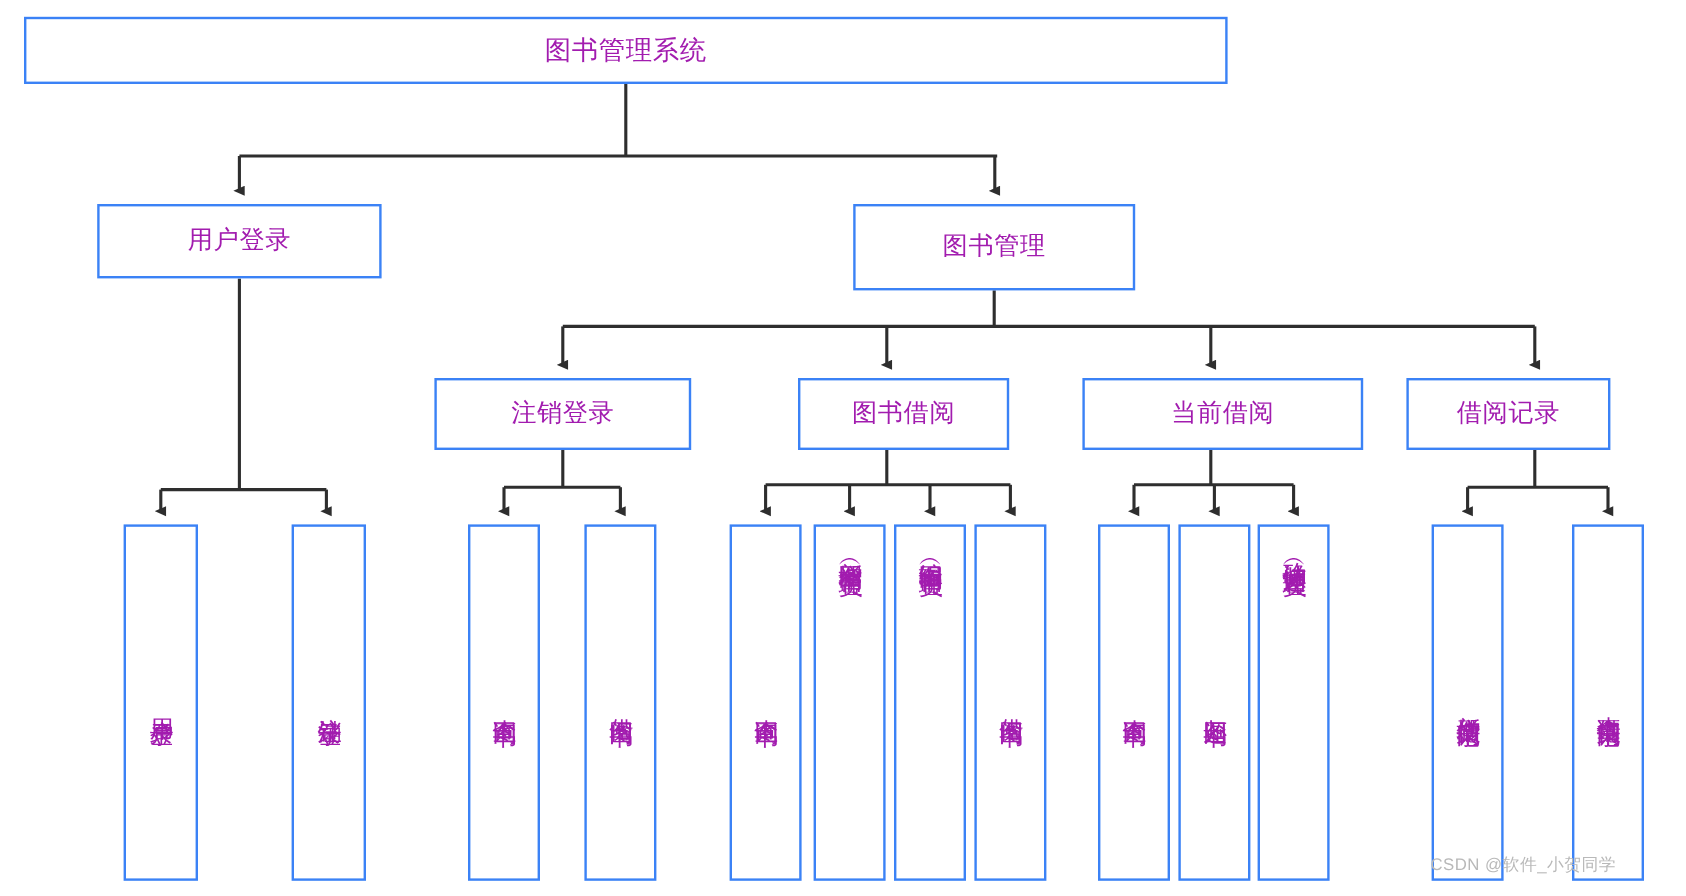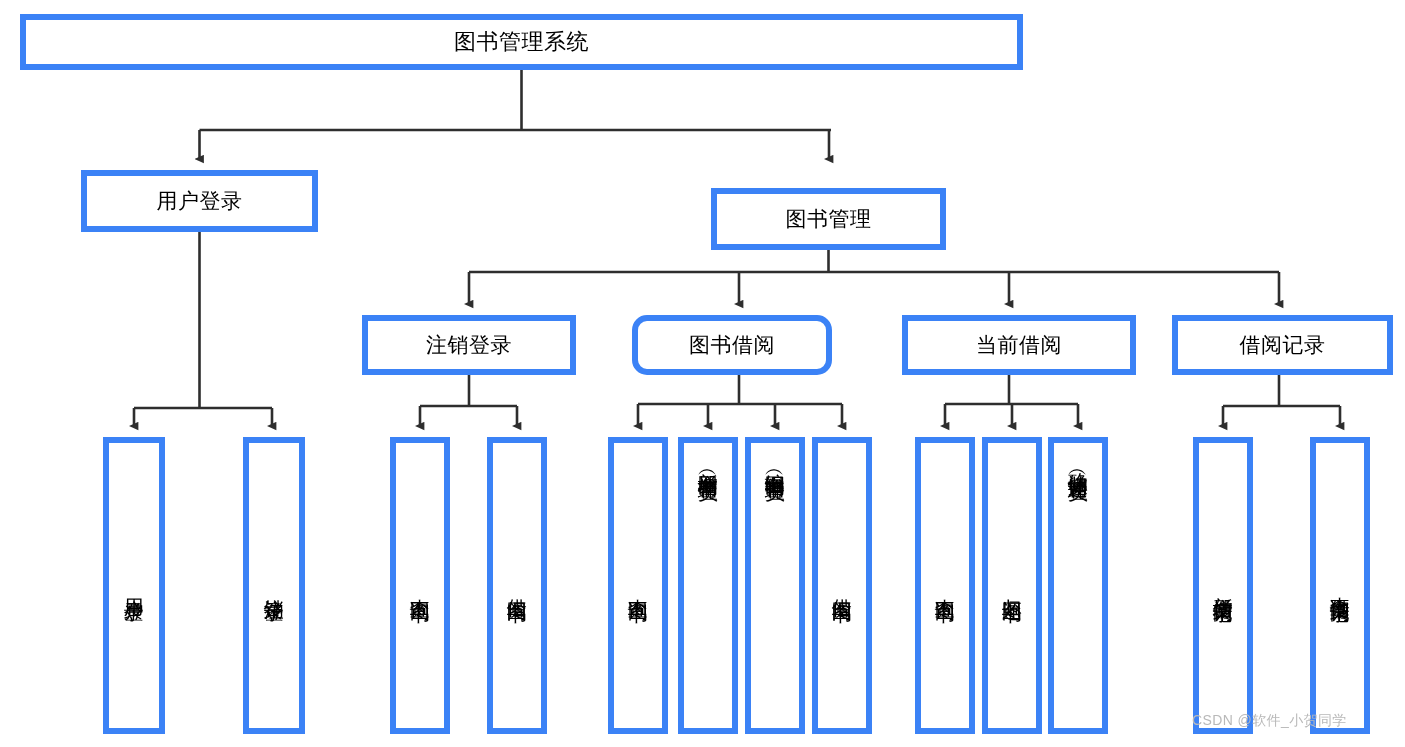--- a/index.html
+++ b/index.html
@@ -21,26 +21,26 @@
     position: absolute;
     left: 0;
     top: 0;
     width: 1405px;
     height: 747px;
     pointer-events: none;
   }
   .node {
     position: absolute;
     box-sizing: border-box;
-    border: 6px solid #3b82f6;
+    border: 2px solid #3b82f6;
     background: #ffffff;
     display: flex;
     align-items: center;
     justify-content: center;
-    color: #000000;
+    color: #a21caf;
   }
   .node .label {
     display: block;
     text-align: center;
     line-height: 1.18;
     letter-spacing: 0.5px;
   }
   
   .node.h .label {
     writing-mode: horizontal-tb;
@@ -127,34 +127,34 @@
     </g>
   </svg>
 
   <div class="node h root" style="left:20px; top:14px; width:1003px; height:56px;">
     <span class="label">图书管理系统</span>
   </div>
 
   <div class="node h" style="left:81px; top:170px; width:237px; height:62px;">
     <span class="label">用户登录</span>
   </div>
-  <div class="node h" style="left:711px; top:170px; width:235px; height:62px;margin-top:18px;">
+  <div class="node h" style="left:711px; top:170px; width:235px; height:72px;">
     <span class="label">图书管理</span>
   </div>
 
   <div class="node h" style="left:362px; top:315px; width:214px; height:60px;">
     <span class="label">注销登录</span>
   </div>
-  <div class="node h" style="left:632px; top:315px; width:200px; height:60px;border-radius:15px;">
+  <div class="node h" style="left:665px; top:315px; width:176px; height:60px;">
     <span class="label">图书借阅</span>
   </div>
   <div class="node h" style="left:902px; top:315px; width:234px; height:60px;">
     <span class="label">当前借阅</span>
   </div>
-  <div class="node h" style="left:1172px; top:315px; width:221px; height:60px;">
+  <div class="node h" style="left:1172px; top:315px; width:170px; height:60px;">
     <span class="label">借阅记录</span>
   </div>
 
   <div class="node v center" style="left:103px; top:437px; width:62px; height:297px;">
     <span class="label">用户登录</span>
   </div>
   <div class="node v center" style="left:243px; top:437px; width:62px; height:297px;">
     <span class="label">注销登录</span>
   </div>
   <div class="node v center" style="left:390px; top:437px; width:60px; height:297px;">

